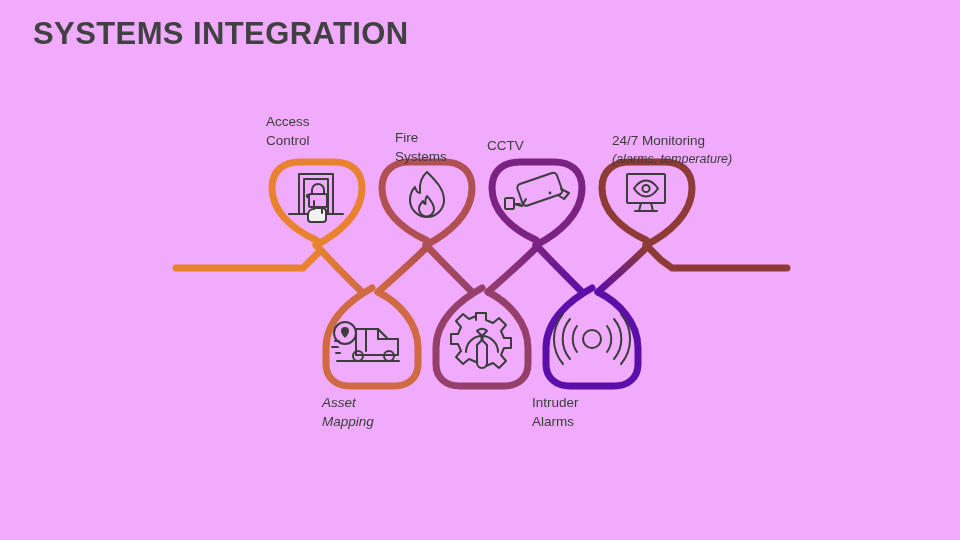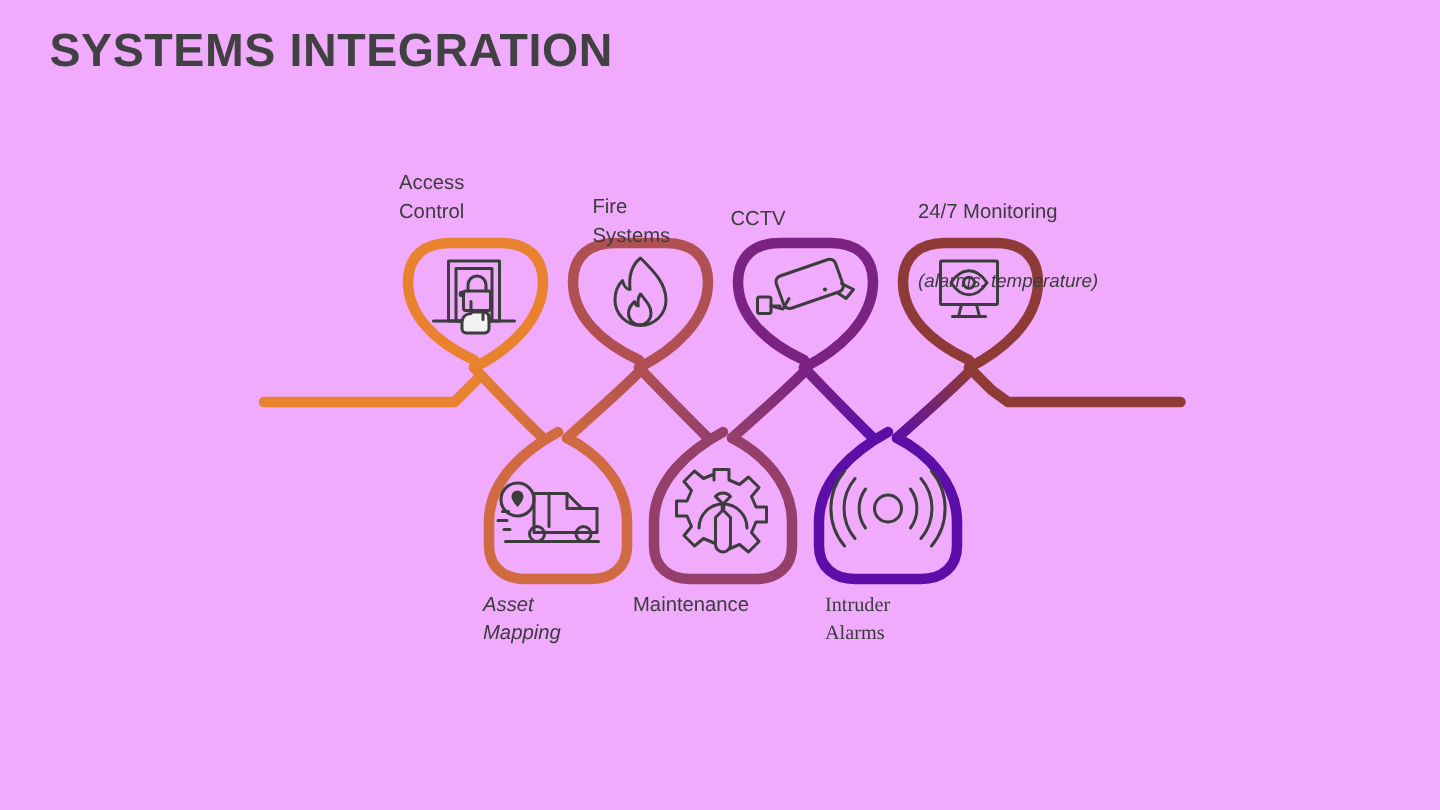--- a/index.html
+++ b/index.html
@@ -45,21 +45,20 @@
     font-size: 13.5px;
     line-height: 19px;
     font-family: "Liberation Sans", sans-serif;
     white-space: pre-line;
   }
   .node-sub {
     display: block;
     font-style: italic;
     font-size: 12.5px;
     line-height: 18px;
-    margin-top: 28px;
   }
 </style>
 </head>
 <body>
 
 <div id="slide">
 
   <div id="page-title">SYSTEMS INTEGRATION</div>
 
   <svg id="diagram" viewBox="0 0 960 540">
@@ -249,18 +248,17 @@
   <div class="node-label" style="left:487px; top:136px; width:100px;">CCTV</div>
 
   <div class="node-label" style="left:612px; top:112px; width:180px;">
     <span>24/7 Monitoring</span>
     <span class="node-sub">(alarms, temperature)</span>
   </div>
 
   <div class="node-label" style="left:322px; top:393px; width:100px;font-style:italic;">Asset
 Mapping</div>
 
-  <div class="node-label" style="left:422px; top:393px; width:120px;">Maintenance</div>
-
-  <div class="node-label" style="left:550px; top:393px; width:100px;font-family:Liberation Serif, serif;">Intruder
+
+  <div class="node-label" style="left:532px; top:393px; width:100px;">Intruder
 Alarms</div>
 
 </div>
 
 </body></html>

